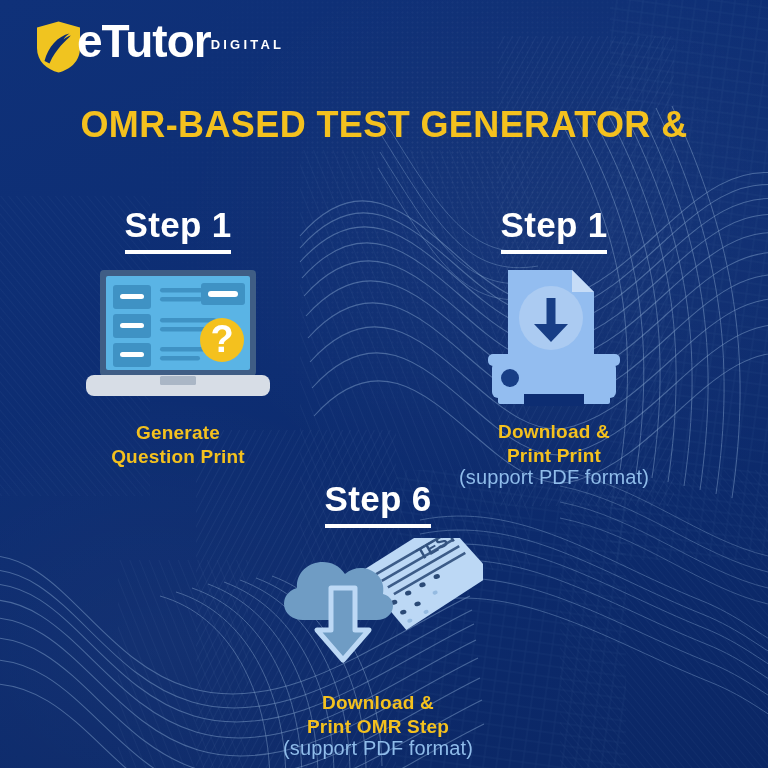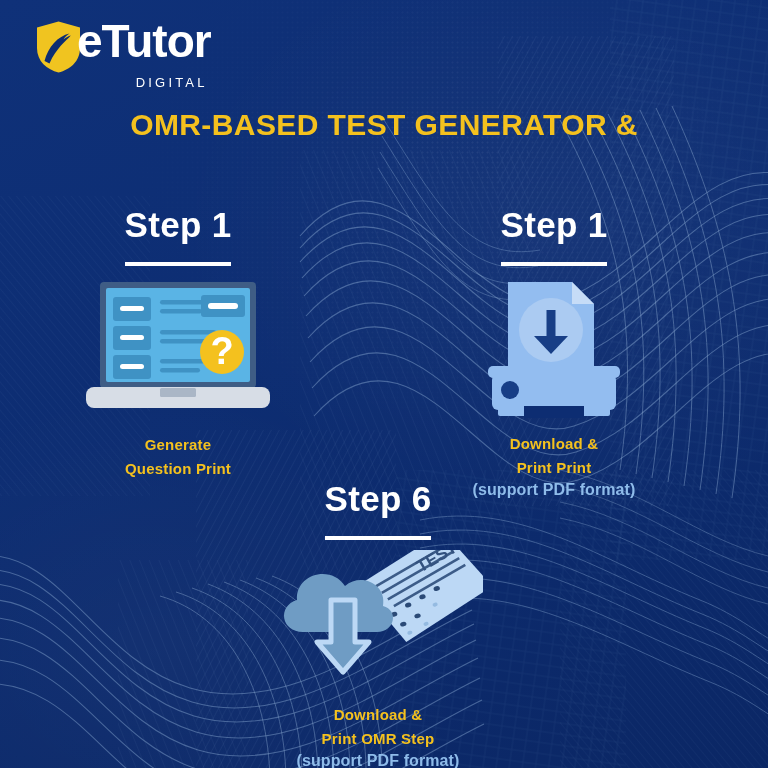--- a/index.html
+++ b/index.html
@@ -23,52 +23,52 @@
     opacity:.30;
     background-image:radial-gradient(rgba(255,255,255,.22) .9px, rgba(255,255,255,0) 1.1px);
     background-size:5px 5px;
     -webkit-mask-image:radial-gradient(ellipse 55% 45% at 60% 22%, #000 0%, rgba(0,0,0,.35) 55%, transparent 80%);
     mask-image:radial-gradient(ellipse 55% 45% at 60% 22%, #000 0%, rgba(0,0,0,.35) 55%, transparent 80%);
   }
 
   
   #logo{position:absolute;left:36px;top:18px;display:flex;align-items:flex-start;}
   #logo .shield{width:45px;height:52px;margin-top:3px;}
-  #logo .wordwrap{display:flex;flex-direction:column;margin-left:-4px;}
+  #logo .wordwrap{display:flex;flex-direction:row;margin-left:-4px;}
   #logo .word{
     color:#ffffff;font-size:46px;line-height:46px;font-weight:700;
     letter-spacing:-1px;
   }
   #logo .sub{
-    color:#ffffff;font-size:13px;font-weight:400;letter-spacing:3.2px;
-    text-align:right;margin-top:11px;padding-right:3px;
+    color:#ffffff;font-size:13px;font-weight:700;letter-spacing:3.2px;
+    text-align:right;margin-top:19px;padding-right:3px;
   }
 
   
   #title{
     position:absolute;left:0;right:0;top:108px;text-align:center;
-    color:#f4c11e;font-weight:700;font-size:30px;line-height:33px;
+    color:#f4c11e;font-weight:700;font-size:36px;line-height:33px;
     letter-spacing:.4px;
   }
   #title .l2{display:block;}
 
   
   .step{position:absolute;text-align:center;}
   .step-label{
     display:inline-block;color:#ffffff;font-weight:700;font-size:35px;
     line-height:38px;letter-spacing:.3px;
-    border-bottom:4px solid #ffffff;padding-bottom:18px;
+    border-bottom:4px solid #ffffff;padding-bottom:6px;
   }
   .art{display:flex;align-items:center;justify-content:center;}
   .cap{margin-top:2px;}
   .cap .big{
-    color:#f4c11e;font-weight:700;font-size:15px;line-height:24px;letter-spacing:.2px;
+    color:#f4c11e;font-weight:700;font-size:19px;line-height:24px;letter-spacing:.2px;
   }
   .cap .small{
-    color:#8fbcea;font-weight:700;font-size:16px;line-height:19px;letter-spacing:.1px;
+    color:#8fbcea;font-weight:400;font-size:20px;line-height:19px;letter-spacing:.1px;
   }
 
   #step1{left:38px;top:206px;width:280px;}
   #step2{left:414px;top:206px;width:280px;}
   #step3{left:228px;top:480px;width:300px;}
 
   #step1 .art{height:135px;margin-top:14px;}
   #step2 .art{height:140px;margin-top:12px;}
   #step3 .art{height:135px;margin-top:10px;}
 

